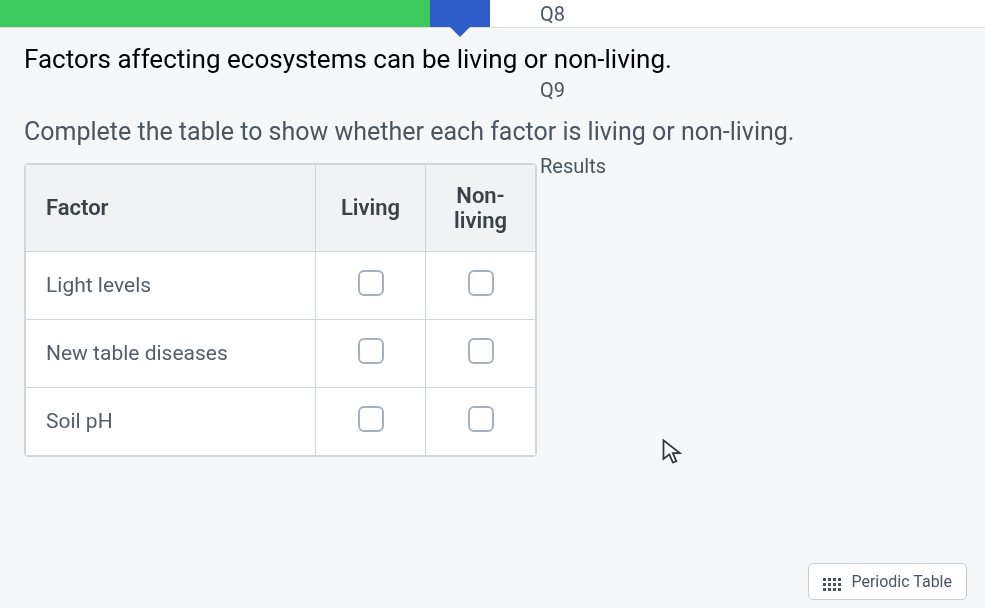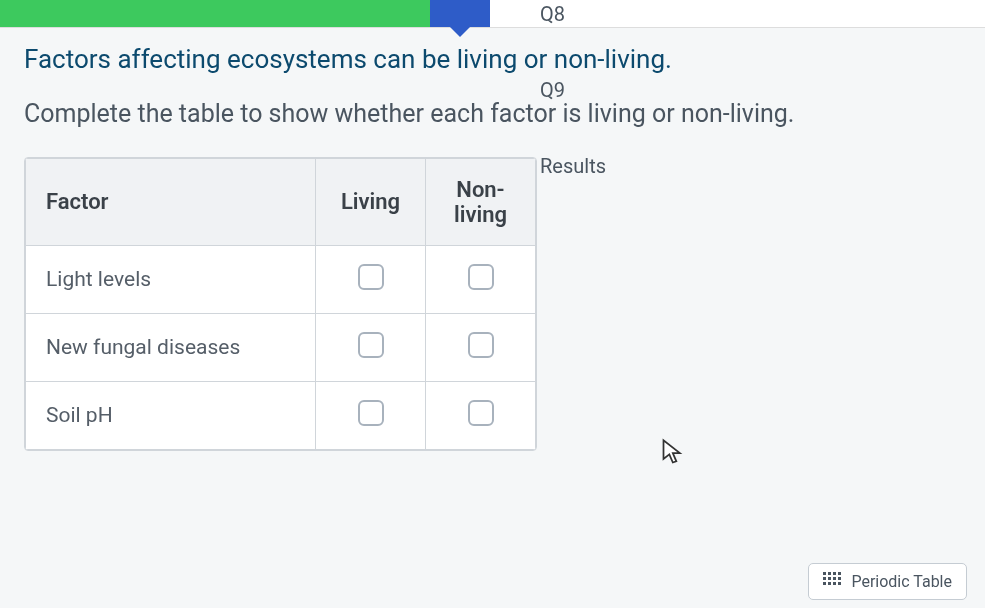--- a/index.html
+++ b/index.html
@@ -53,30 +53,30 @@
       flex-direction: column;
     }
     .nav-item {
       cursor: pointer;
     }
     .content {
       padding: 12px 24px 0 24px;
     }
     .instruction-text {
       font-size: 26px;
-      color: #0c4a6e;
+      color: #000000;
       line-height: 1.5;
-      margin-bottom: 16px;
+      margin-bottom: 34px;
       font-weight: 400;
     }
     .instruction-text-2 {
       font-size: 25px;
       color: #4a5560;
       line-height: 1.5;
-      margin-bottom: 24px;
+      margin-bottom: 12px;
       font-weight: 400;
     }
     .table-container {
       display: inline-block;
       border: 1px solid #d0d5da;
       border-radius: 4px;
       overflow: hidden;
       background: #fff;
     }
     table {
@@ -117,21 +117,21 @@
       border: 2px solid #a8b2bd;
       border-radius: 6px;
       background: #fff;
       cursor: pointer;
     }
     .periodic-btn {
       position: absolute;
       bottom: 8px;
       right: 18px;
       display: flex;
-      align-items: flex-start;
+      align-items: flex-end;
       gap: 10px;
       padding: 8px 14px;
       border: 1px solid #c5ccd3;
       border-radius: 5px;
       background: #fff;
       font-size: 16px;
       color: #4a5560;
       cursor: pointer;
     }
     .grid-icon {
@@ -182,21 +182,21 @@
           <th class="col-check">Non-living</th>
         </tr>
       </thead>
       <tbody>
         <tr>
           <td>Light levels</td>
           <td class="check-cell"><span class="checkbox"></span></td>
           <td class="check-cell"><span class="checkbox"></span></td>
         </tr>
         <tr>
-          <td>New fungal diseases</td>
+          <td>New table diseases</td>
           <td class="check-cell"><span class="checkbox"></span></td>
           <td class="check-cell"><span class="checkbox"></span></td>
         </tr>
         <tr>
           <td>Soil pH</td>
           <td class="check-cell"><span class="checkbox"></span></td>
           <td class="check-cell"><span class="checkbox"></span></td>
         </tr>
       </tbody>
     </table>

